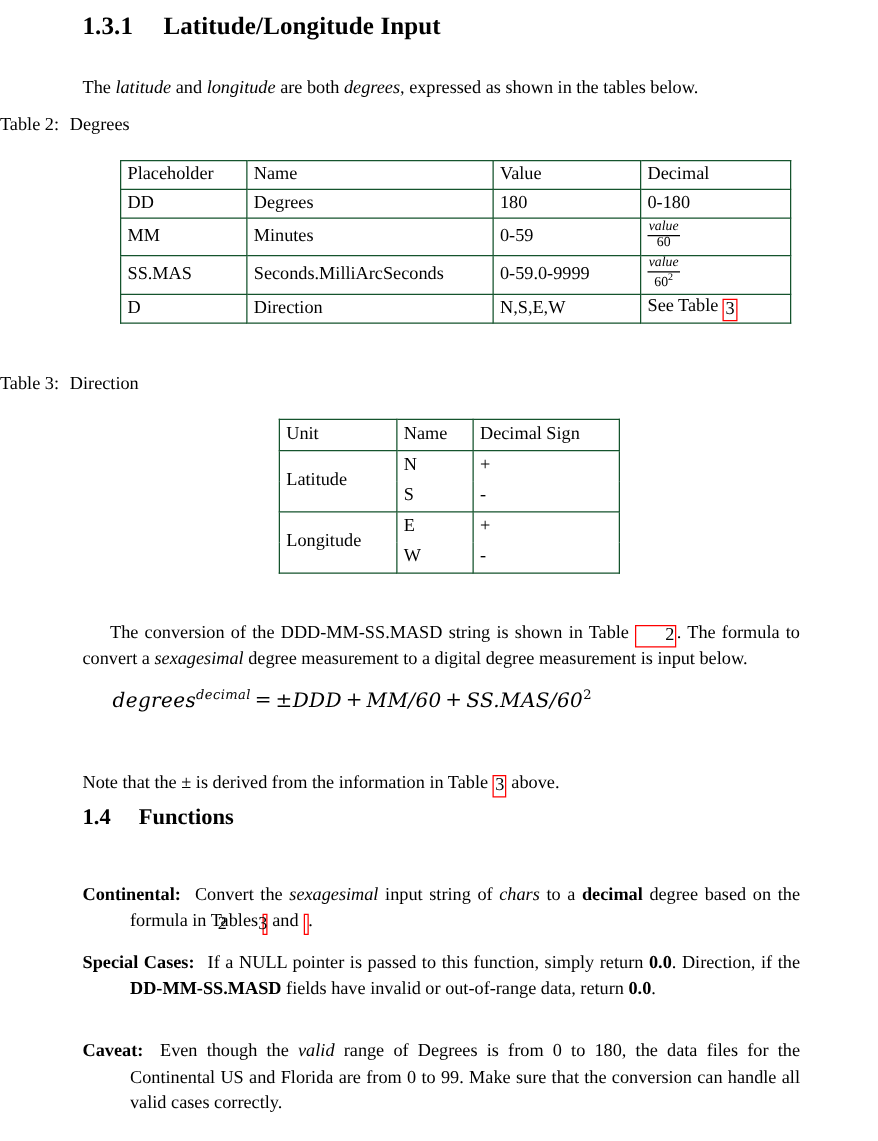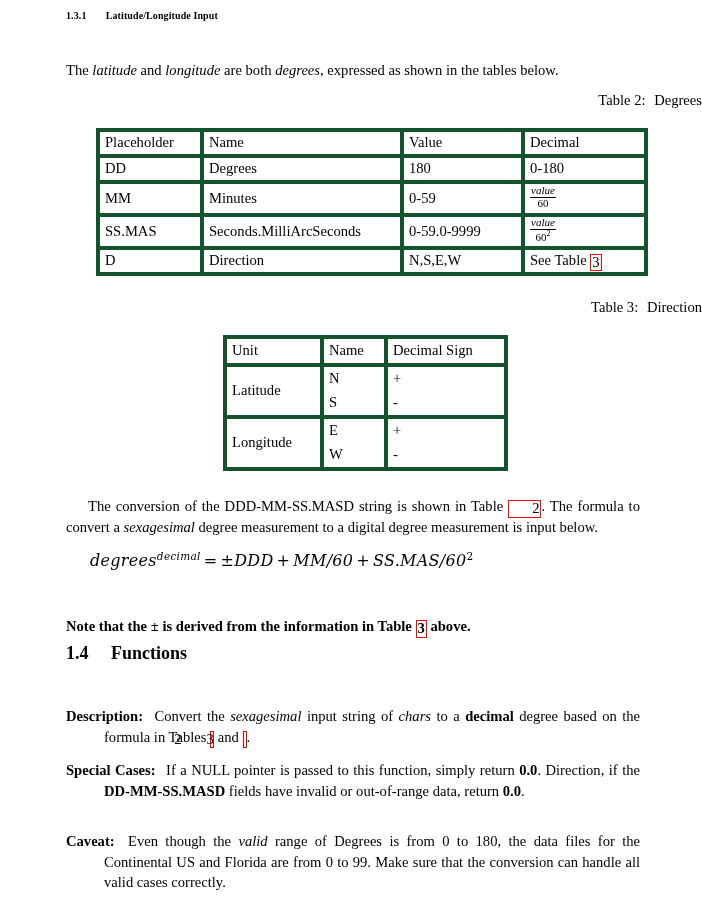--- a/index.html
+++ b/index.html
@@ -18,21 +18,21 @@
   .page {
     position: absolute;
     left: 0; top: 0;
     width: 702px;
     height: 913px;
   }
   
   .h-sub {
     position: absolute;
     font-weight: bold;
-    font-size: 10px;
+    font-size: 20px;
     letter-spacing: 0.1px;
     white-space: nowrap;
   }
   .h-sub .num { display: inline-block; }
   .h-sub .txt { display: inline-block; }
   .h-sec {
     position: absolute;
     font-weight: bold;
     font-size: 18px;
     white-space: nowrap;
@@ -57,31 +57,31 @@
     margin: 0 0px;
     position: relative;
     top: 2px;
     color: #000;
   }
   
   .caption {
     position: absolute;
     font-size: 14.6px;
     white-space: nowrap;
-    text-align: right;
+    text-align: left;
   }
   
   table.doc {
     position: absolute;
     border-collapse: collapse;
     font-size: 14.6px;
     background: #fff;
   }
   table.doc td, table.doc th {
-    border: 4px solid #14532d;
+    border: 1px solid #14532d;
     padding: 1px 5px 2px 5px;
     text-align: left;
     font-weight: normal;
     vertical-align: middle;
     white-space: nowrap;
   }
   table.t2 td { height: 19px; }
   table.t2 .c0 { width: 90px; }
   table.t2 .c1 { width: 186px; }
   table.t2 .c2 { width: 107px; }
@@ -249,33 +249,33 @@
   </table>
 
   <div class="para" style="left:66px; top:476px; width:574px; text-indent:22px;">
     <span>The conversion of the DDD-MM-SS.MASD string is shown in Table </span><a class="lnk">2</a><span>. The formula to convert a </span><span class="it">sexagesimal</span><span> degree measurement to a digital degree measurement is input below.</span>
   </div>
 
   <div class="formula" style="left:90px; top:550px;">
     <span>degrees</span><sup>decimal</sup><span class="op">=</span><span class="op" style="padding:0 0 0 0;">±</span><span>DDD</span><span class="op">+</span><span>MM/60</span><span class="op">+</span><span>SS.MAS/60</span><sup class="sup-n">2</sup>
   </div>
 
-  <div class="para" style="left:66px; top:596px; width:574px;font-weight:bold;">
+  <div class="para" style="left:66px; top:596px; width:574px;">
     <span>Note that the </span><span>±</span><span> is derived from the information in Table </span><a class="lnk">3</a><span> above.</span>
   </div>
 
   <div class="h-sec" style="left:66px; top:643px;">
     <span>1.4</span>
     <span style="display:inline-block;width:18px;"></span><span>Functions</span>
   </div>
 
 
   <div class="deflist" style="left:66px; top:706px; width:574px;">
     <div class="defbody" style="padding-left:38px; text-indent:-38px;">
-      <span class="term">Description:</span><span style="display:inline-block;width:6px;"></span><span> Convert the </span><span class="it">sexagesimal</span><span> input string of </span><span class="it">chars</span><span> to a </span><span class="bd">decimal</span><span> degree based on the formula in Tables </span><a class="lnk">2</a><span> and </span><a class="lnk">3</a><span>.</span>
+      <span class="term">Continental:</span><span style="display:inline-block;width:6px;"></span><span> Convert the </span><span class="it">sexagesimal</span><span> input string of </span><span class="it">chars</span><span> to a </span><span class="bd">decimal</span><span> degree based on the formula in Tables </span><a class="lnk">2</a><span> and </span><a class="lnk">3</a><span>.</span>
     </div>
   </div>
 
   <div class="deflist" style="left:66px; top:760px; width:574px;">
     <div class="defbody" style="padding-left:38px; text-indent:-38px;">
       <span class="term">Special Cases:</span><span style="display:inline-block;width:6px;"></span><span> If a NULL pointer is passed to this function, simply return </span><span class="bd">0.0</span><span>. Direction, if the </span><span class="bd">DD-MM-SS.MASD</span><span> fields have invalid or out-of-range data, return </span><span class="bd">0.0</span><span>.</span>
     </div>
   </div>
 
   <div class="deflist" style="left:66px; top:831px; width:574px;">

